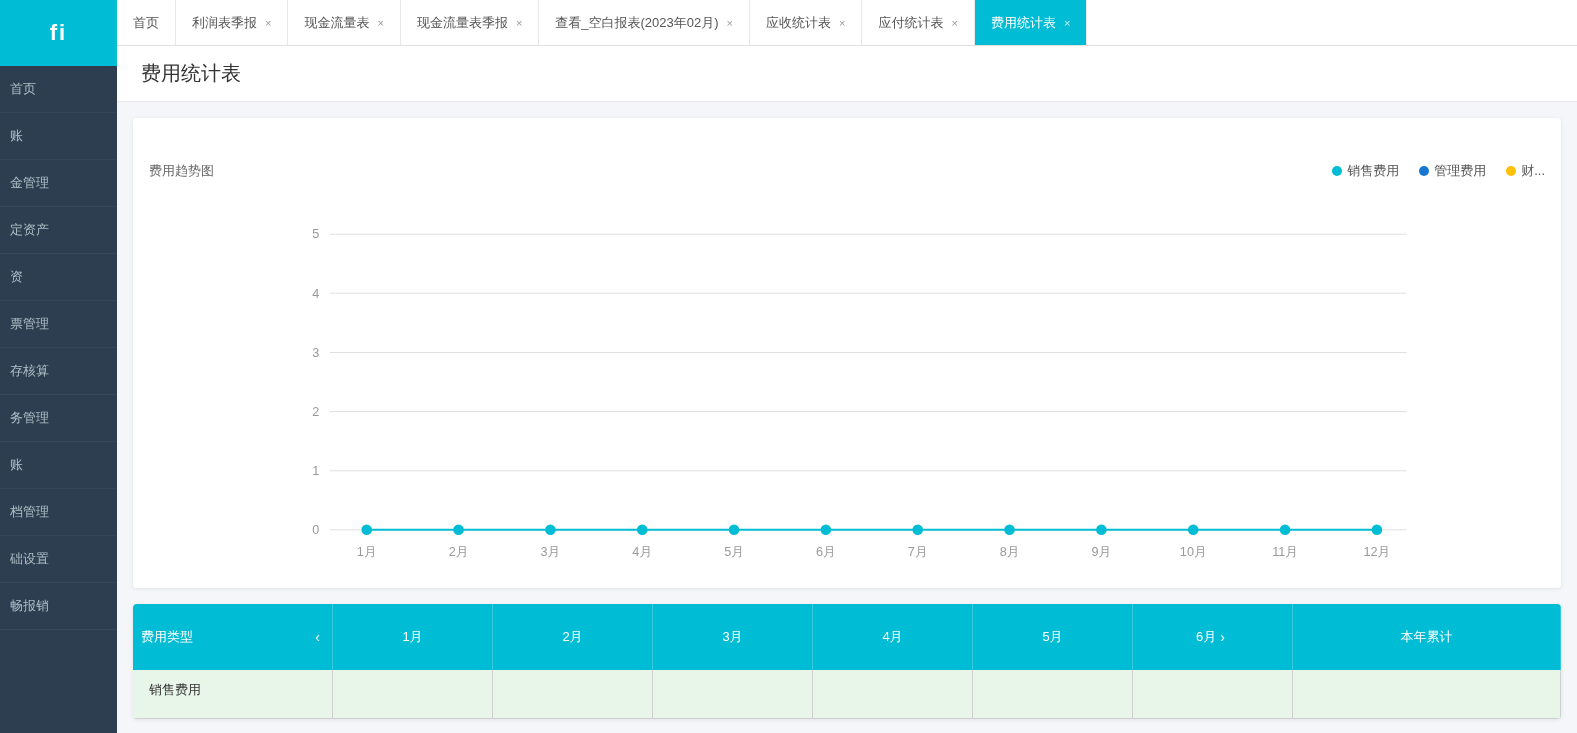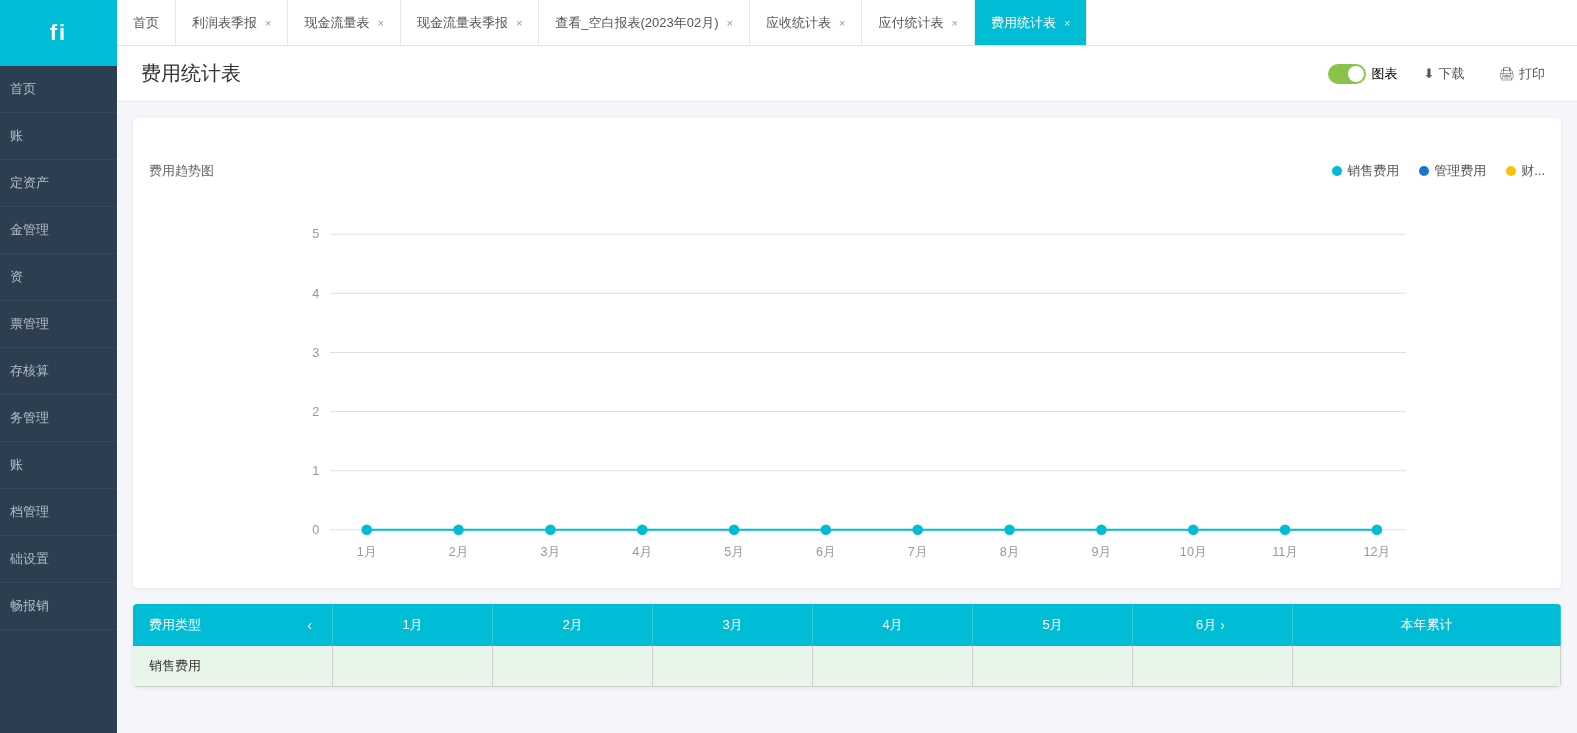--- a/index.html
+++ b/index.html
@@ -193,21 +193,21 @@
       box-shadow: 0 1px 4px rgba(0,0,0,0.08);
     }
     .data-table-header {
       background: #00bcd4;
       display: grid;
       grid-template-columns: 200px 160px 160px 160px 160px 160px 160px auto;
       color: white;
       font-size: 13px;
     }
     .data-table-header-cell {
-      padding: 12px 16px;
+      padding: 12px 8px;
       display: flex;
       align-items: center;
       justify-content: center;
       border-right: 1px solid rgba(255,255,255,0.2);
     }
     .data-table-header-cell:first-child {
       justify-content: space-between;
     }
     .data-table-row {
       display: grid;
@@ -222,33 +222,33 @@
       color: #333;
     }
     .nav-arrow {
       cursor: pointer;
       color: white;
       font-size: 14px;
       padding: 0 4px;
     }
     .last-col {
       flex: 1;
-      padding: 12px 16px;
+      padding: 24px 16px;
       text-align: center;
     }
   </style>
 </head>
 <body>
 
 <div class="sidebar">
   <div class="sidebar-logo">fi</div>
   <div class="sidebar-item">首页</div>
   <div class="sidebar-item">账</div>
+  <div class="sidebar-item">金管理</div>
   <div class="sidebar-item">定资产</div>
-  <div class="sidebar-item">金管理</div>
   <div class="sidebar-item">资</div>
   <div class="sidebar-item">票管理</div>
   <div class="sidebar-item">存核算</div>
   <div class="sidebar-item">务管理</div>
   <div class="sidebar-item">账</div>
   <div class="sidebar-item">档管理</div>
   <div class="sidebar-item">础设置</div>
   <div class="sidebar-item">畅报销</div>
 </div>
 
@@ -285,34 +285,20 @@
     <div class="tab active">
       <span>费用统计表</span>
       <span class="tab-close">×</span>
     </div>
   </div>
 
   <div class="page-content">
 
     <div class="page-header">
       <div class="page-title">费用统计表</div>
-      <div class="header-actions">
-        <div class="toggle-group">
-          <div class="toggle-switch"></div>
-          <span>图表</span>
-        </div>
-        <div class="action-btn">
-          <span>⬇</span>
-          <span>下载</span>
-        </div>
-        <div class="action-btn">
-          <span>🖨</span>
-          <span>打印</span>
-        </div>
-      </div>
     </div>
 
     <div class="chart-container">
       <div class="chart-header">
         <div class="chart-title">费用趋势图</div>
         <div class="chart-legend">
           <div class="legend-item">
             <div class="legend-dot" style="background:#00bcd4;"></div>
             <span>销售费用</span>
           </div>

